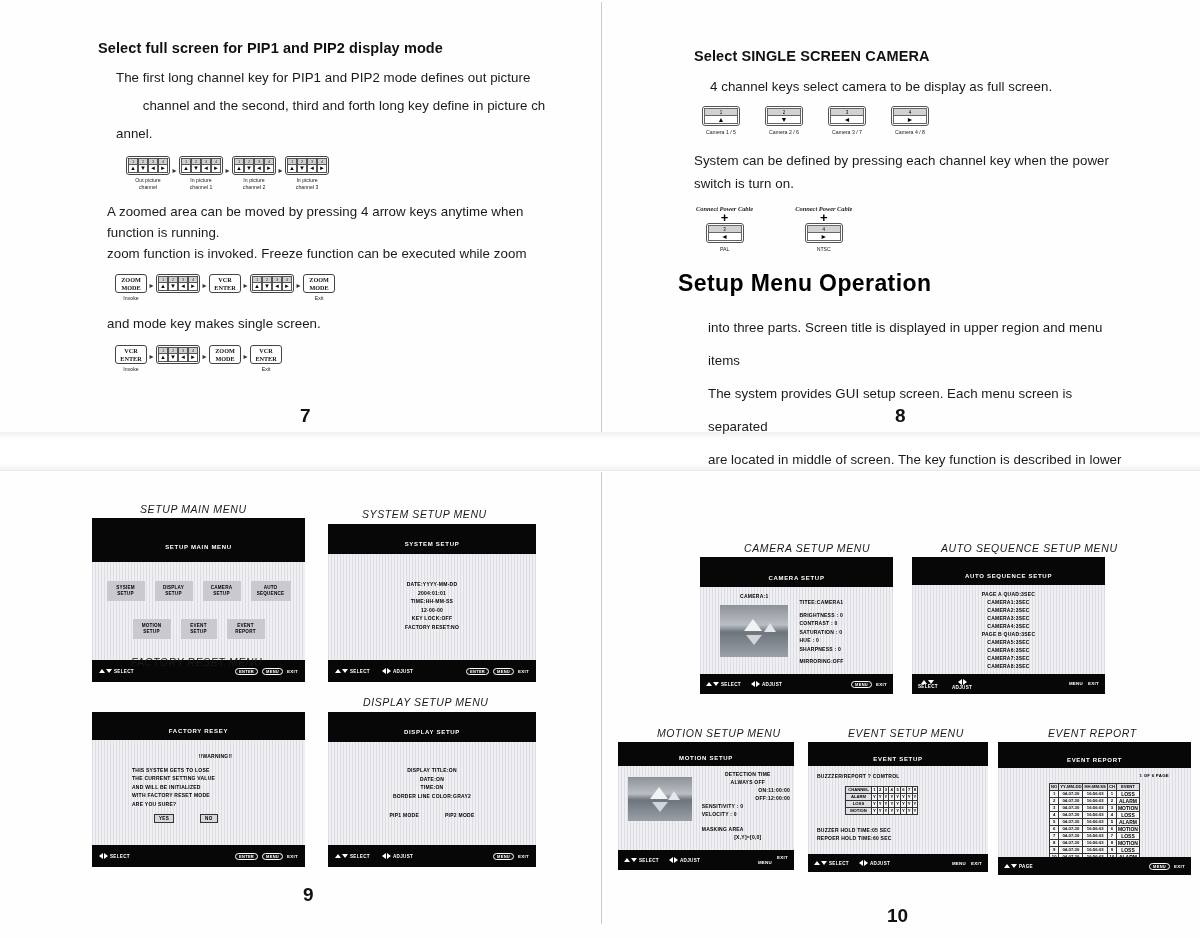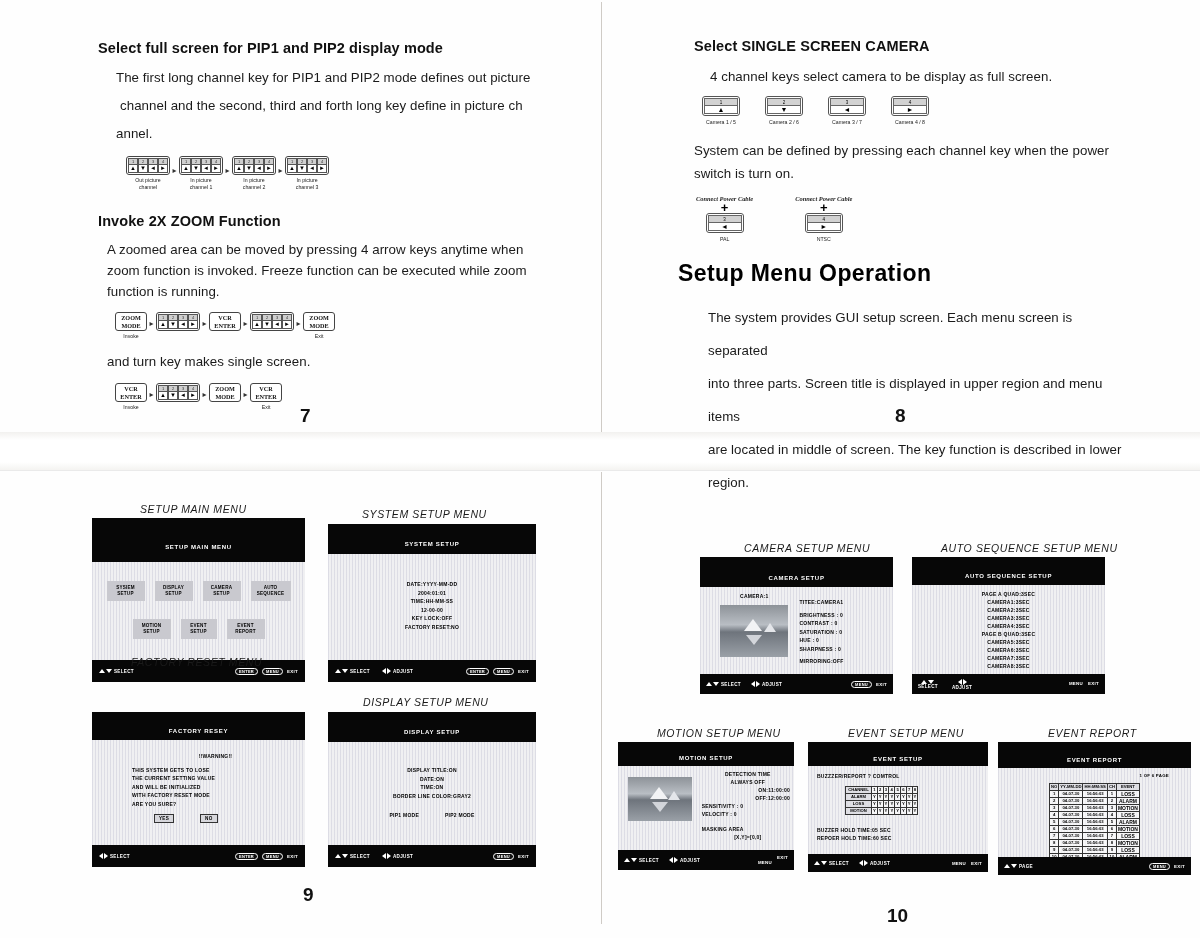--- a/index.html
+++ b/index.html
@@ -203,21 +203,21 @@
   <div class="gutter gutter-bot"></div>
   <div class="scan-edge scan-edge-a"></div>
   <div class="scan-edge scan-edge-b"></div>
 
   <div style="position:absolute;left:98px;top:40px;width:470px;">
 
     <h2 class="head">Select full screen for PIP1 and PIP2 display mode</h2>
 
     <div style="margin:11px 0 0 18px;">
       <p class="body">The first long channel key for PIP1 and PIP2 mode defines out picture</p>
-      <p class="body" style="margin-left:4px;margin-top:7px;">channel and the second, third and forth long key define in picture ch</p>
+      <p class="body" style="margin-left:4px;margin-top:7px;text-align:center;">channel and the second, third and forth long key define in picture ch</p>
       <p class="body" style="margin-top:7px;">annel.</p>
     </div>
 
     <div class="keyrow" style="margin:12px 0 0 28px;">
       <div class="keygroup">
         <div class="key4">
           <div class="kcol">
               <div class="ktop">1</div>
               <div class="kbot">▲</div>
             </div>
@@ -301,25 +301,24 @@
           <div class="kcol">
               <div class="ktop">4</div>
               <div class="kbot">►</div>
             </div>
         </div>
         <div class="keycap">In picture
 channel 3</div>
       </div>
     </div>
 
-    <h2 class="head" style="margin-top:22px;">Invoke 2X ZOOM Function</h2>
     <div style="margin:10px 0 0 9px;">
       <p class="body">A zoomed area can be moved by pressing 4 arrow keys anytime when</p>
+      <p class="body">function is running.</p>
       <p class="body">zoom function is invoked. Freeze function can be executed while zoom</p>
-      <p class="body">function is running.</p>
     </div>
 
     <div class="keyrow" style="margin:10px 0 0 17px;">
       <div class="keygroup">
         <div class="keyword">
           <span>ZOOM</span>
           <span>MODE</span>
         </div>
         <div class="keycap">Invoke</div>
       </div>
@@ -376,21 +375,21 @@
       <div class="keygroup">
         <div class="keyword">
           <span>ZOOM</span>
           <span>MODE</span>
         </div>
         <div class="keycap">Exit</div>
       </div>
     </div>
 
     <div style="margin:11px 0 0 9px;">
-      <p class="body">and turn key makes single screen.</p>
+      <p class="body">and mode key makes single screen.</p>
     </div>
 
     <div class="keyrow" style="margin:11px 0 0 17px;">
       <div class="keygroup">
         <div class="keyword">
           <span>VCR</span>
           <span>ENTER</span>
         </div>
         <div class="keycap">Invoke</div>
       </div>
@@ -428,21 +427,21 @@
           <span>VCR</span>
           <span>ENTER</span>
         </div>
         <div class="keycap">Exit</div>
       </div>
     </div>
   </div>
 
   <div style="position:absolute;left:300px;top:405px;" class="pageno">7</div>
 
-  <div style="position:absolute;left:694px;top:38px;width:430px;">
+  <div style="position:absolute;left:694px;top:48px;width:430px;">
 
     <h2 class="head">Select SINGLE SCREEN CAMERA</h2>
     <p class="body" style="margin-top:12px;margin-left:16px;">4 channel keys select camera to be display as full screen.</p>
 
     <div class="keyrow" style="margin:9px 0 0 8px;gap:25px;">
       <div class="keygroup">
         <div class="key1">
           <div class="ktop">1</div>
             <div class="kbot">▲</div>
         </div>
@@ -493,24 +492,23 @@
           <div class="ktop">4</div>
             <div class="kbot">►</div>
         </div>
         <div class="keycap" style="margin-top:3px;">NTSC</div>
       </div>
     </div>
 
     <div class="bigtitle" style="margin:17px 0 0 -16px;">Setup Menu Operation</div>
 
     <div style="margin:14px 0 0 14px;">
+      <p class="body loose">into three parts. Screen title is displayed in upper region and menu items</p>
       <p class="body loose">The system provides GUI setup screen. Each menu screen is separated</p>
-      <p class="body loose">into three parts. Screen title is displayed in upper region and menu items</p>
       <p class="body loose">are located in middle of screen. The key function is described in lower</p>
-      <p class="body loose">region.</p>
     </div>
   </div>
 
   <div style="position:absolute;left:895px;top:405px;" class="pageno">8</div>
 
   <div style="position:absolute;left:140px;top:503px;" class="menucap">SETUP MAIN MENU</div>
   <div class="crt" style="left:92px;top:518px;width:213px;height:164px;position:absolute;">
     <div class="crt-titlebar" style="height:44px;">
       <div class="crt-title" style="margin-top:14px;">SETUP MAIN MENU</div>
     </div>

